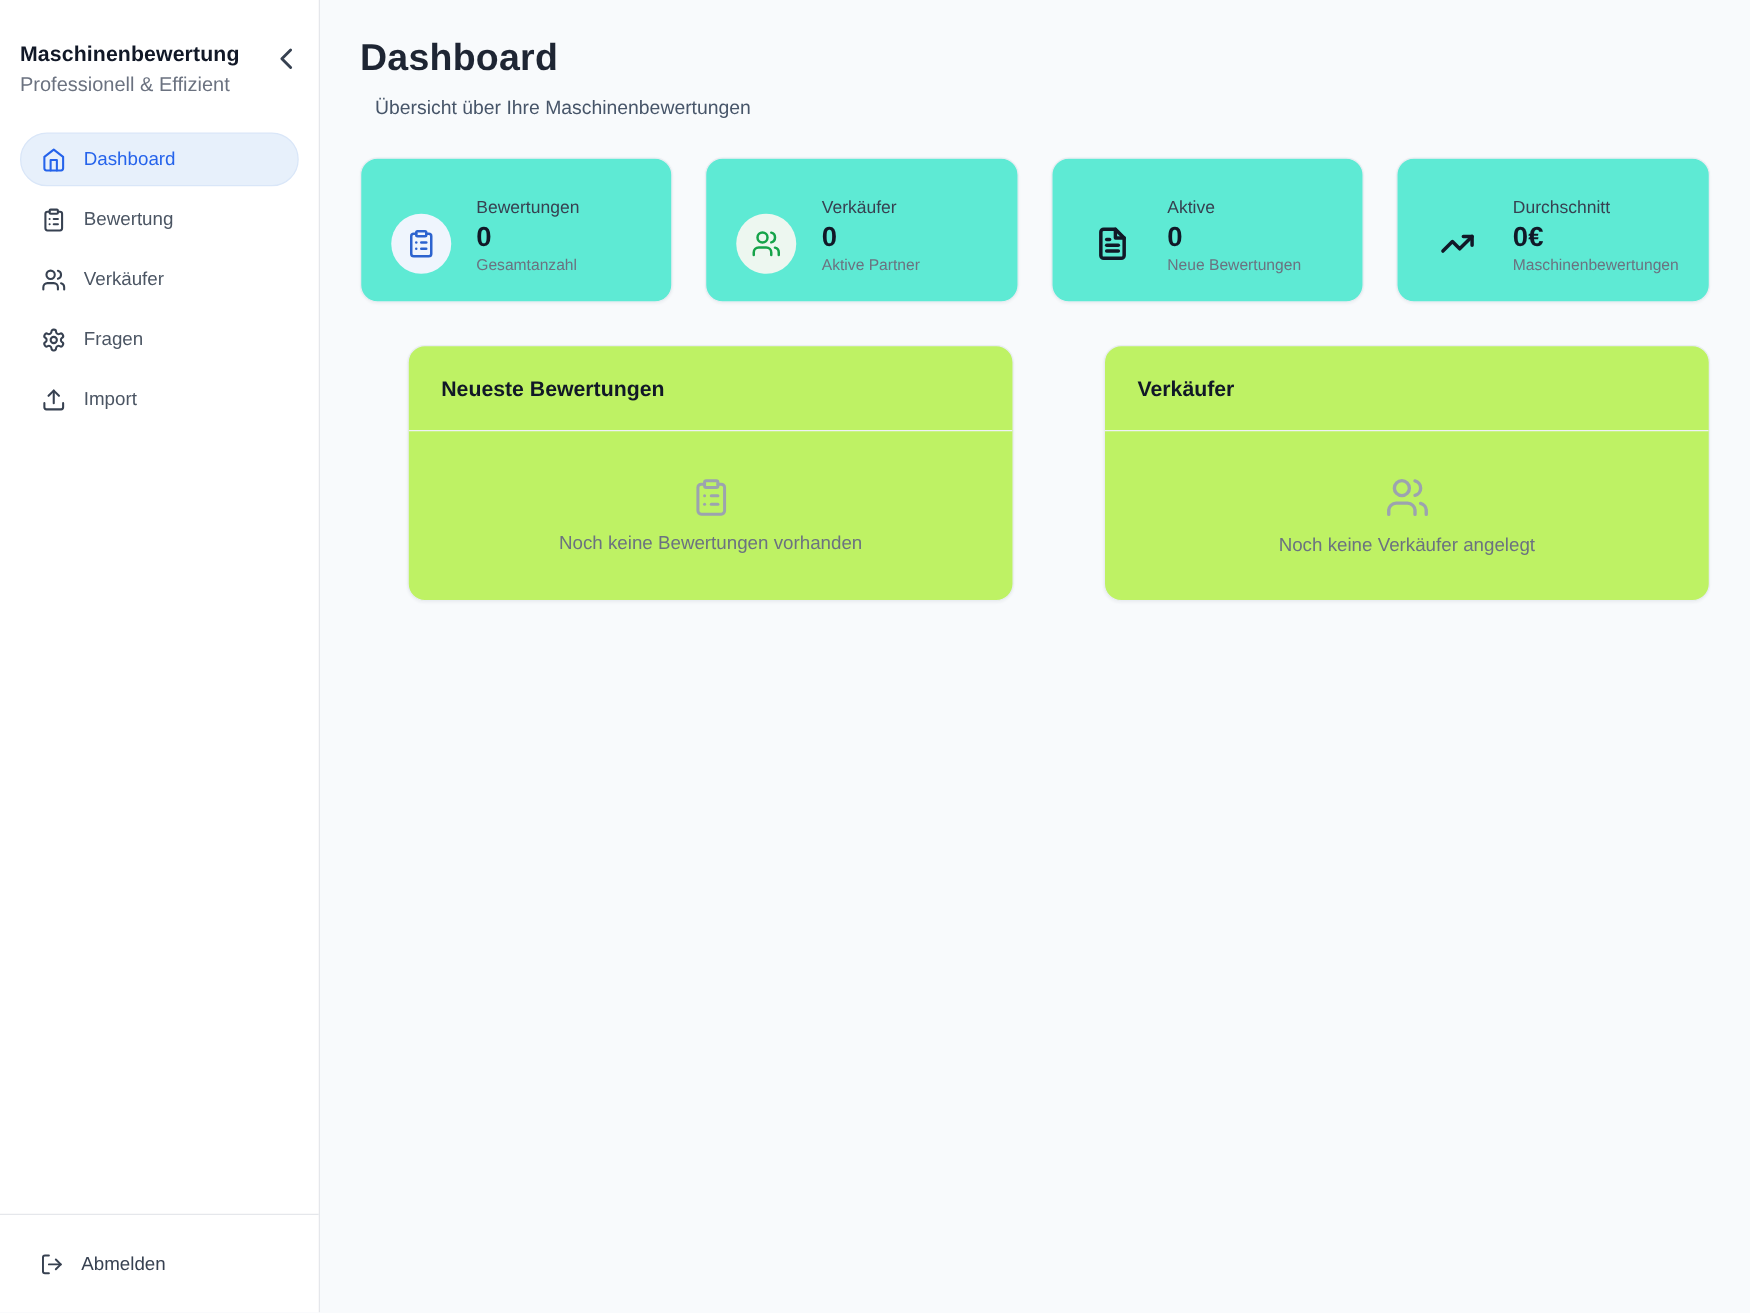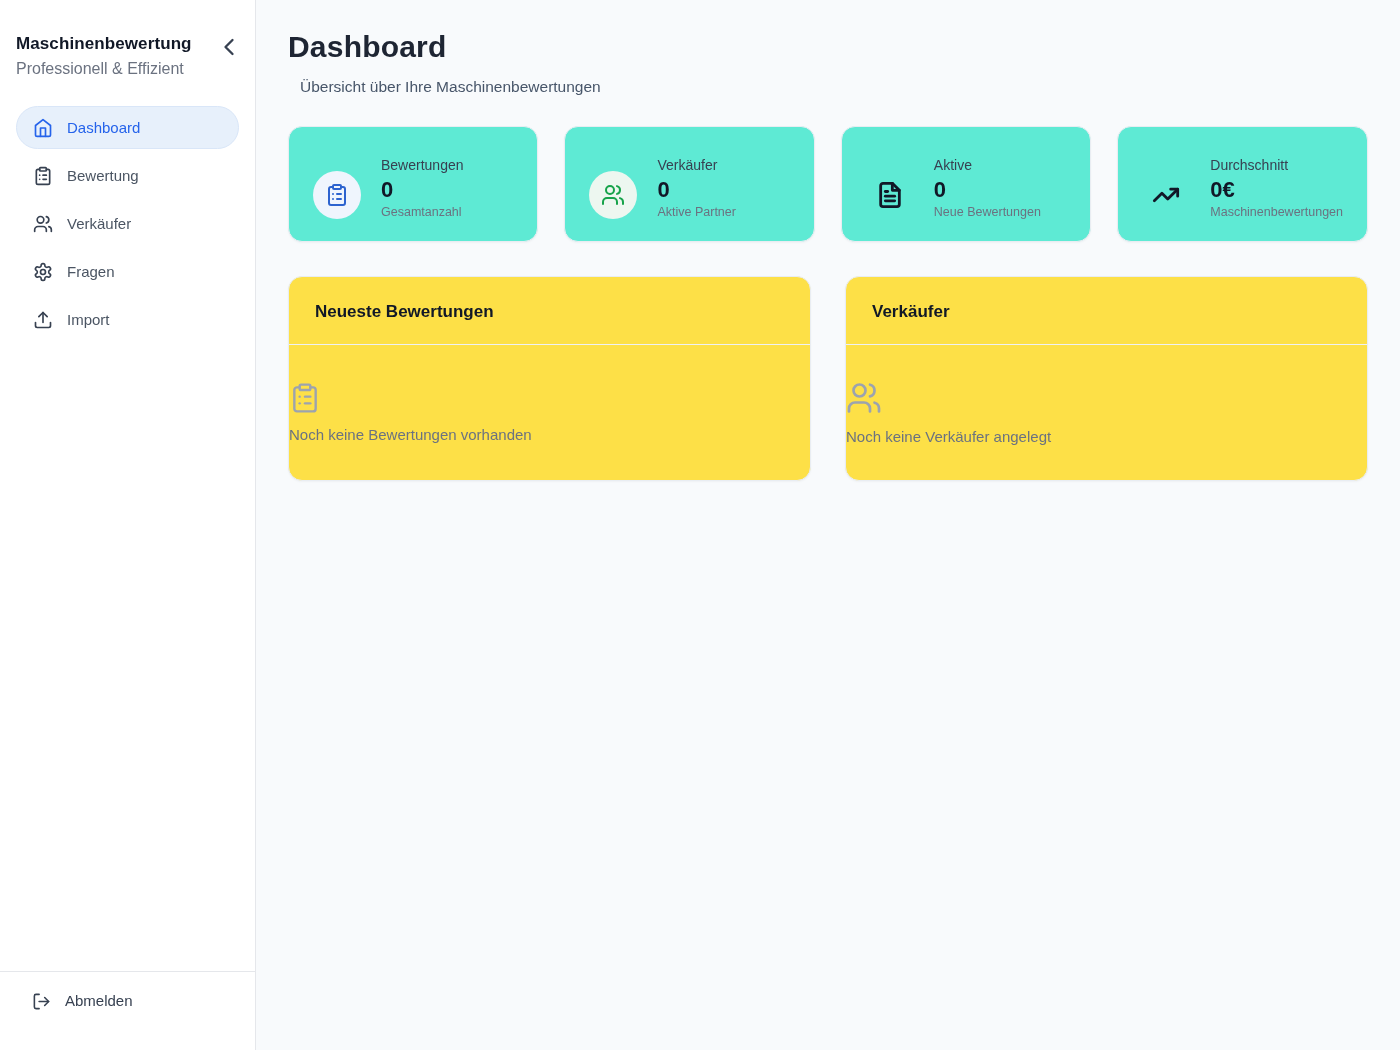--- a/index.html
+++ b/index.html
@@ -100,20 +100,21 @@
   }
   .nav-item.active .nav-icon{color:var(--accent-blue);}
   .nav-icon svg{width:100%;height:100%;}
 
   .sidebar-footer{
     border-top:1px solid var(--divider);
     padding:20px 16px;
   }
   .logout-item{
     display:flex;
+    align-items:center;
     gap:14px;
     height:38px;
     padding:0 16px;
     border-radius:8px;
     color:#374151;
     font-size:15px;
   }
   .logout-item .nav-icon{width:19px;height:19px;display:inline-flex;color:#374151;}
 
   
@@ -170,42 +171,44 @@
   .stat-sub{font-size:12.5px;color:var(--text-gray);margin-top:2px;}
 
   
   .panels-grid{
     margin-top:34px;
     display:grid;
     grid-template-columns:repeat(2,1fr);
     gap:34px;
   }
   .panel{
-    background:#fde047;
+    background:#bef264;
     border:1px solid var(--card-border);
     border-radius:14px;
     box-shadow:0 1px 2px rgba(16,24,40,.04);
     height:205px;
     display:flex;
     flex-direction:column;
     overflow:hidden;
+    margin-left:38px;
   }
   .panel-header{
     padding:25px 26px 22px 26px;
     border-bottom:1px solid #eef1f5;
   }
   .panel-title{
     font-size:17px;
     font-weight:700;
     color:#111827;
   }
   .panel-body{
     flex:1;
     display:flex;
     flex-direction:column;
+    align-items:center;
     justify-content:center;
     gap:12px;
   }
   .empty-icon{
     width:32px;height:32px;
     color:var(--text-light);
     display:inline-flex;
   }
   .empty-icon svg{width:100%;height:100%;stroke-width:1.8;}
   .empty-icon.users-size{width:36px;height:36px;}

